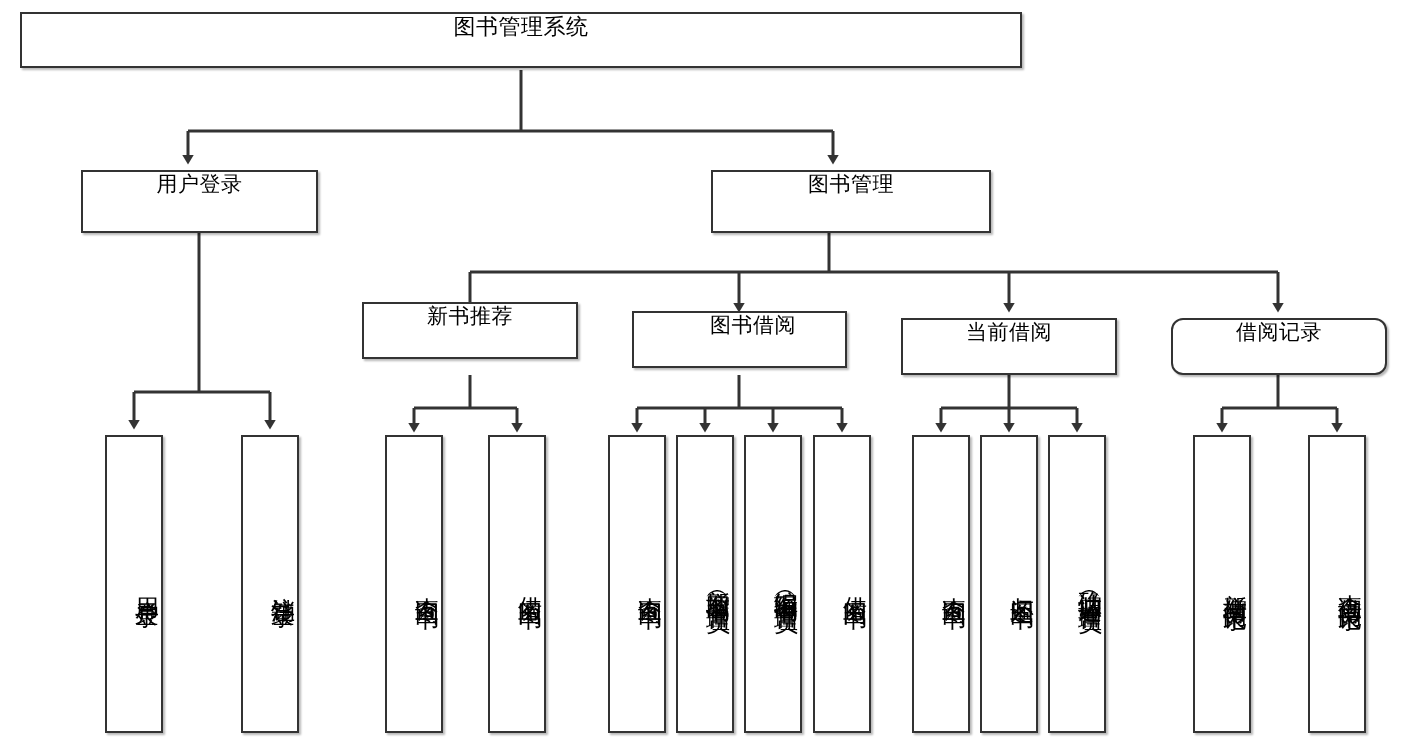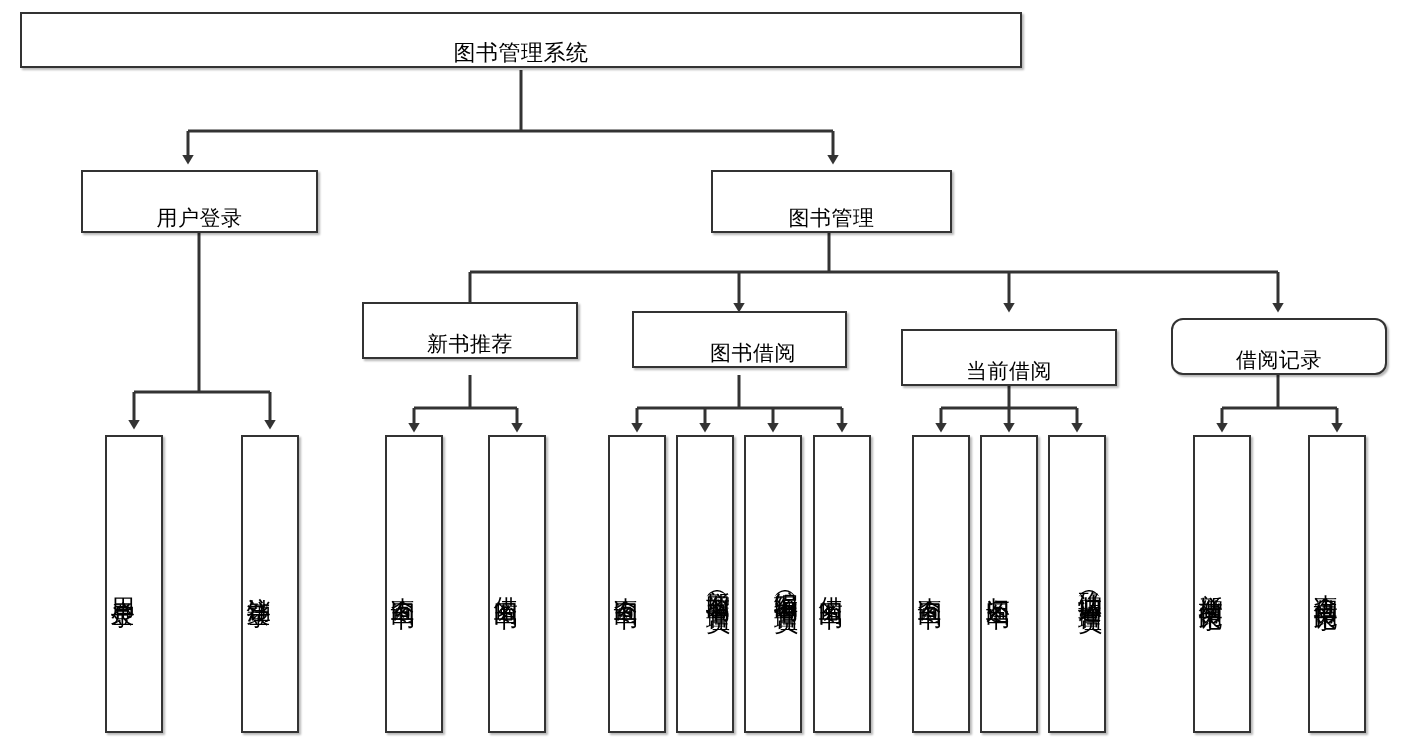--- a/index.html
+++ b/index.html
@@ -25,21 +25,21 @@
     height: 747px;
     pointer-events: none;
   }
   .node {
     position: absolute;
     box-sizing: border-box;
     background: #ffffff;
     border: 2px solid #333333;
     box-shadow: 2px 2px 2px rgba(0,0,0,0.28);
     display: flex;
-    align-items: flex-end;
+    align-items: flex-start;
     justify-content: center;
     color: #000000;
     letter-spacing: 0.5px;
   }
   .node-h {
     font-size: 21px;
     line-height: 1.2;
     text-align: center;
   }
   .node-root { font-size: 22px; }
@@ -122,31 +122,31 @@
     </g>
   </svg>
 
   <div class="node node-h node-root" style="left:20px; top:12px; width:1002px; height:56px;">
     <span>图书管理系统</span>
   </div>
 
   <div class="node node-h" style="left:81px; top:170px; width:237px; height:63px;">
     <span>用户登录</span>
   </div>
-  <div class="node node-h" style="left:711px; top:170px; width:241px; height:63px;">
+  <div class="node node-h" style="left:711px; top:170px; width:280px; height:63px;">
     <span>图书管理</span>
   </div>
 
   <div class="node node-h" style="left:362px; top:302px; width:216px; height:57px;">
     <span>新书推荐</span>
   </div>
   <div class="node node-h" style="left:632px; top:311px; width:215px; height:57px;padding-left:27px;">
     <span>图书借阅</span>
   </div>
-  <div class="node node-h" style="left:901px; top:318px; width:216px; height:57px;margin-top:11px;">
+  <div class="node node-h" style="left:901px; top:318px; width:216px; height:57px;">
     <span>当前借阅</span>
   </div>
   <div class="node node-h" style="left:1171px; top:318px; width:216px; height:57px;border-radius:12px;">
     <span>借阅记录</span>
   </div>
 
   <div class="node node-v" style="left:105px; top:435px; width:58px; height:298px;">
     <span>用户登录</span>
   </div>
   <div class="node node-v" style="left:241px; top:435px; width:58px; height:298px;">

